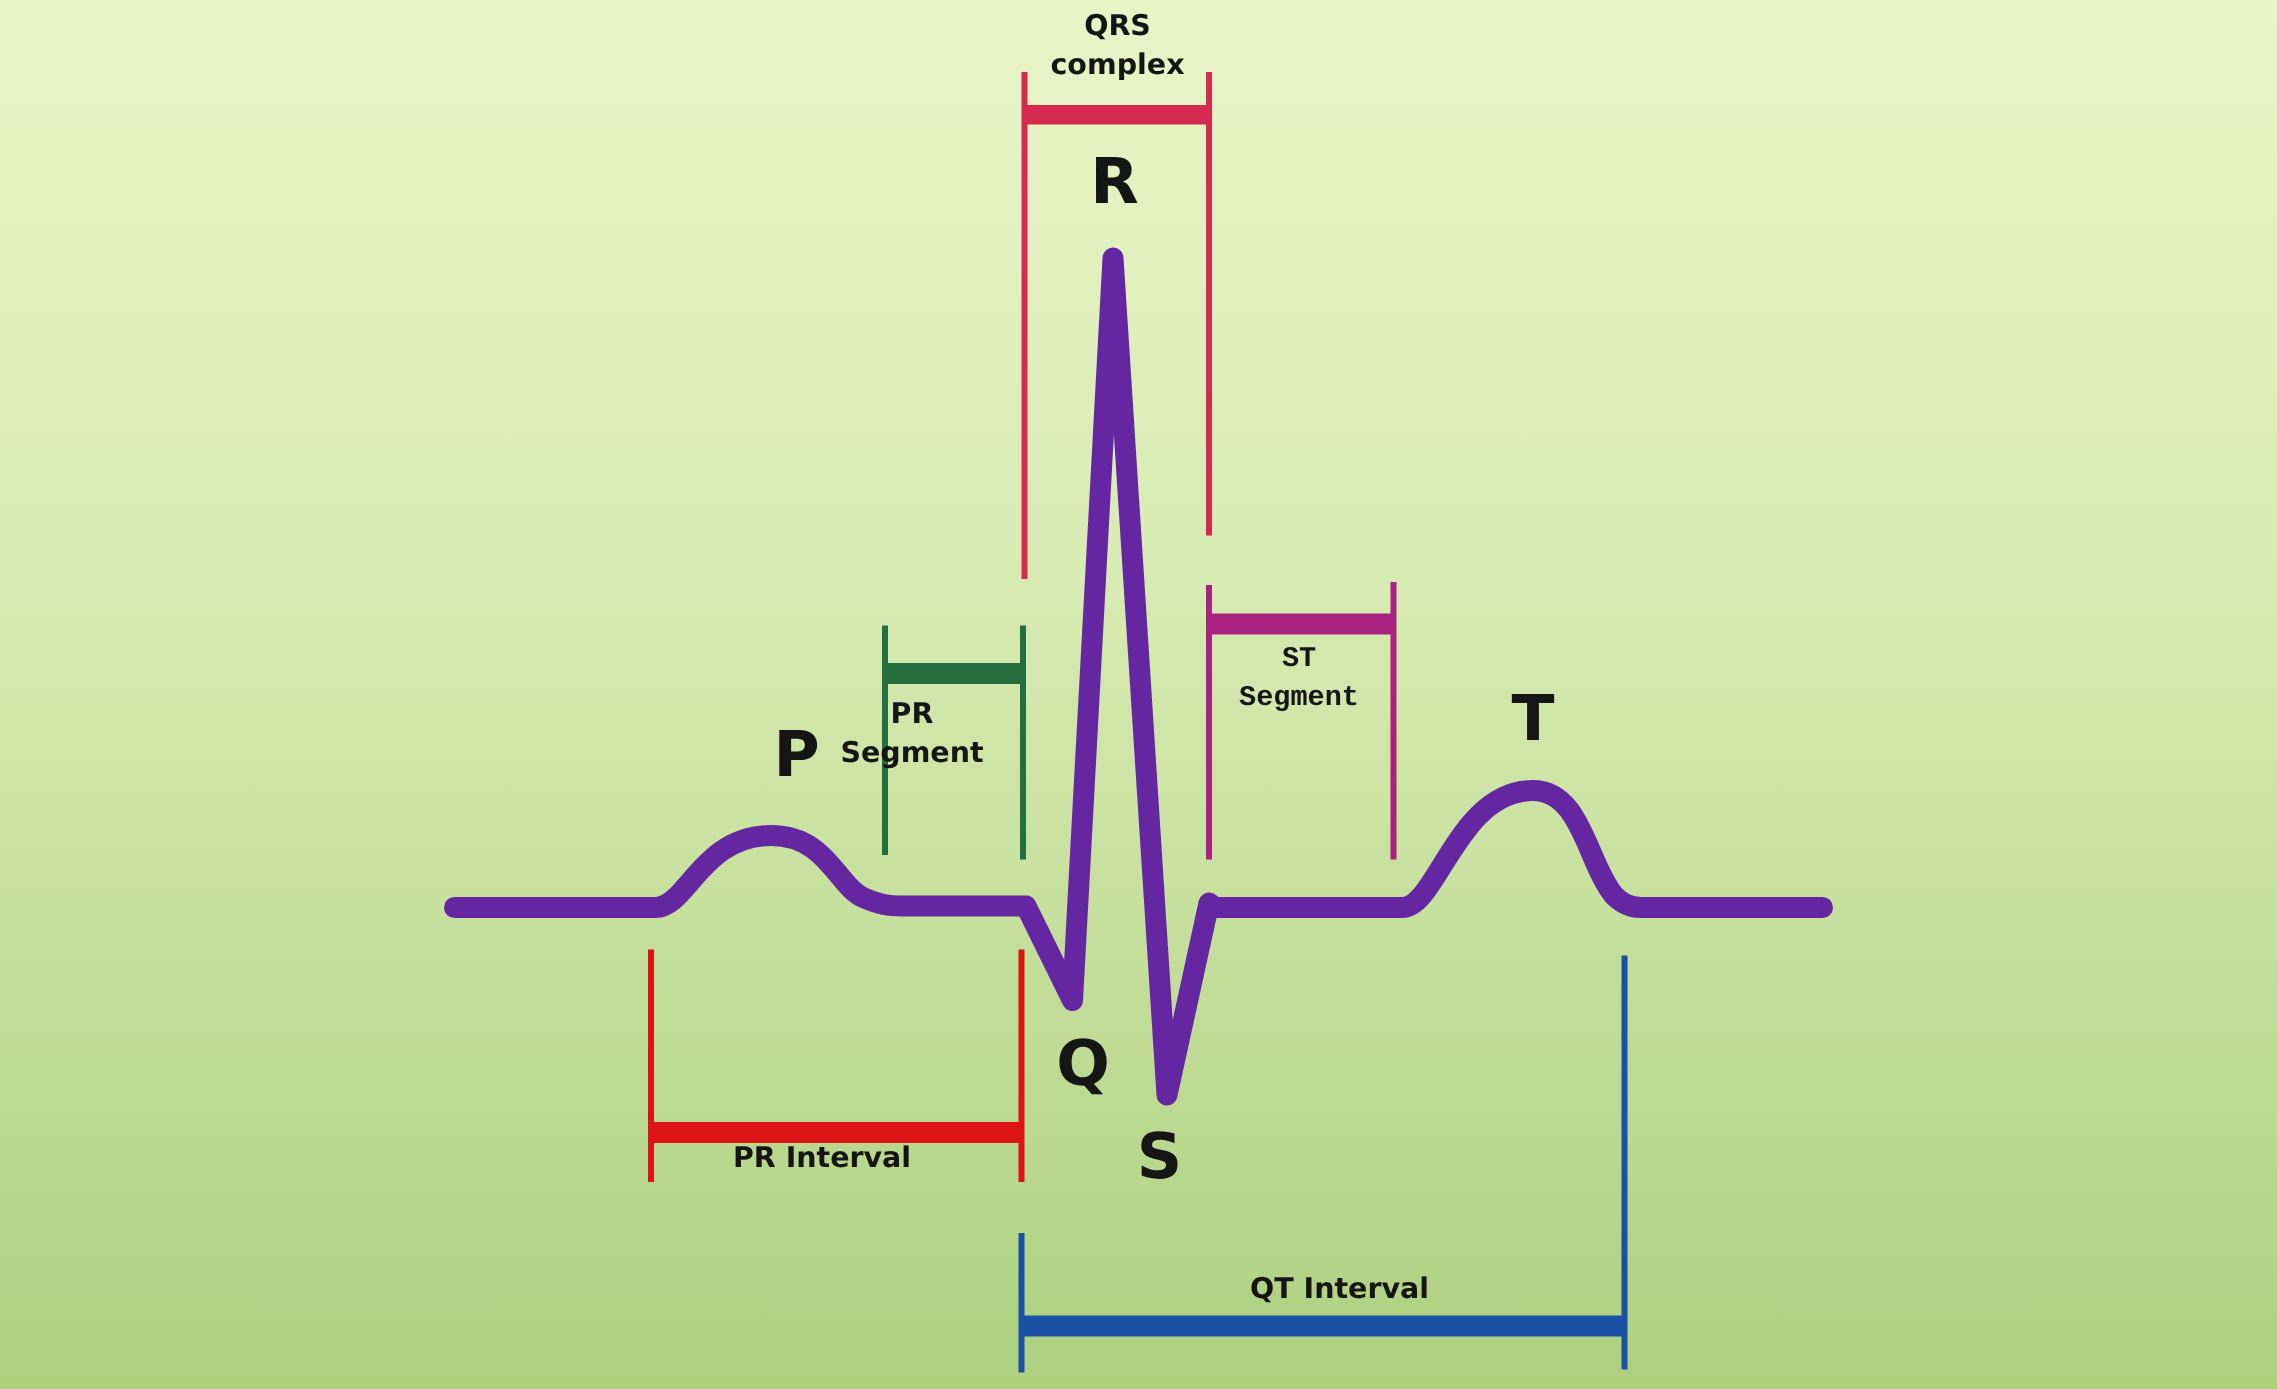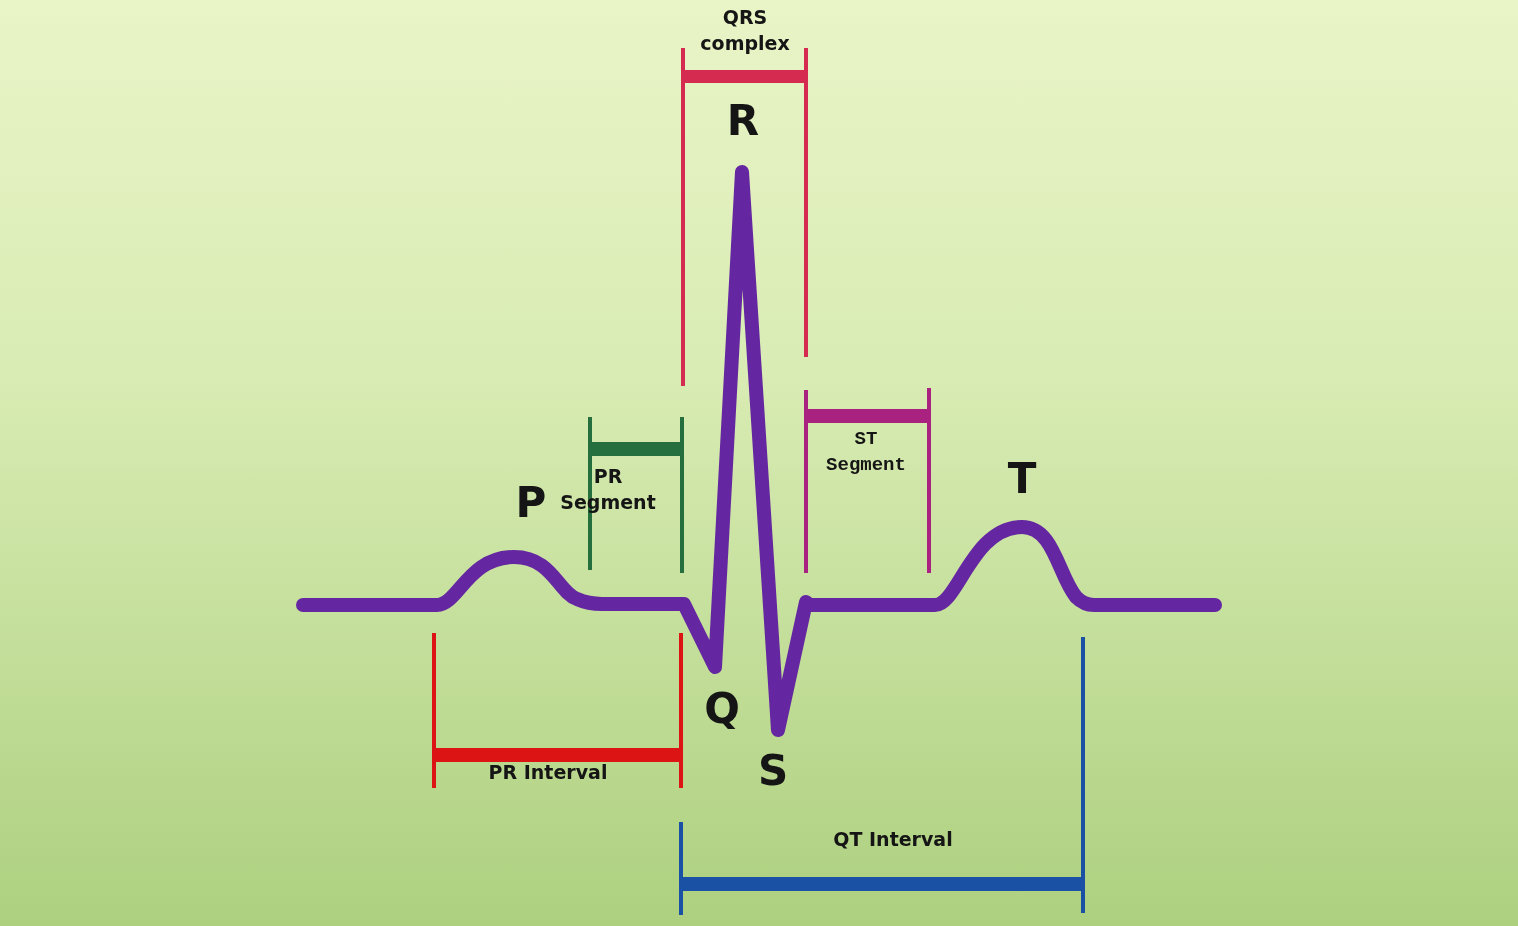--- a/index.html
+++ b/index.html
@@ -110,15 +110,15 @@
   <div class="lbl big" style="left:722px; top:688px;">Q</div>
 
   <div class="lbl big" style="left:773px; top:750px;">S</div>
 
   <div class="lbl small w100" style="left:608px; top:463px;">PR Segment</div>
 
   <div class="lbl small w100" style="left:866px; top:426px;font-family:Liberation Mono, monospace;">ST Segment</div>
 
   <div class="lbl small" style="left:548px; top:745px;margin-top:14px;">PR Interval</div>
 
-  <div class="lbl small" style="left:893px; top:826px;">QT Interval</div>
+  <div class="lbl small" style="left:893px; top:846px;">QT Interval</div>
 
 </div>
 
 </body></html>

